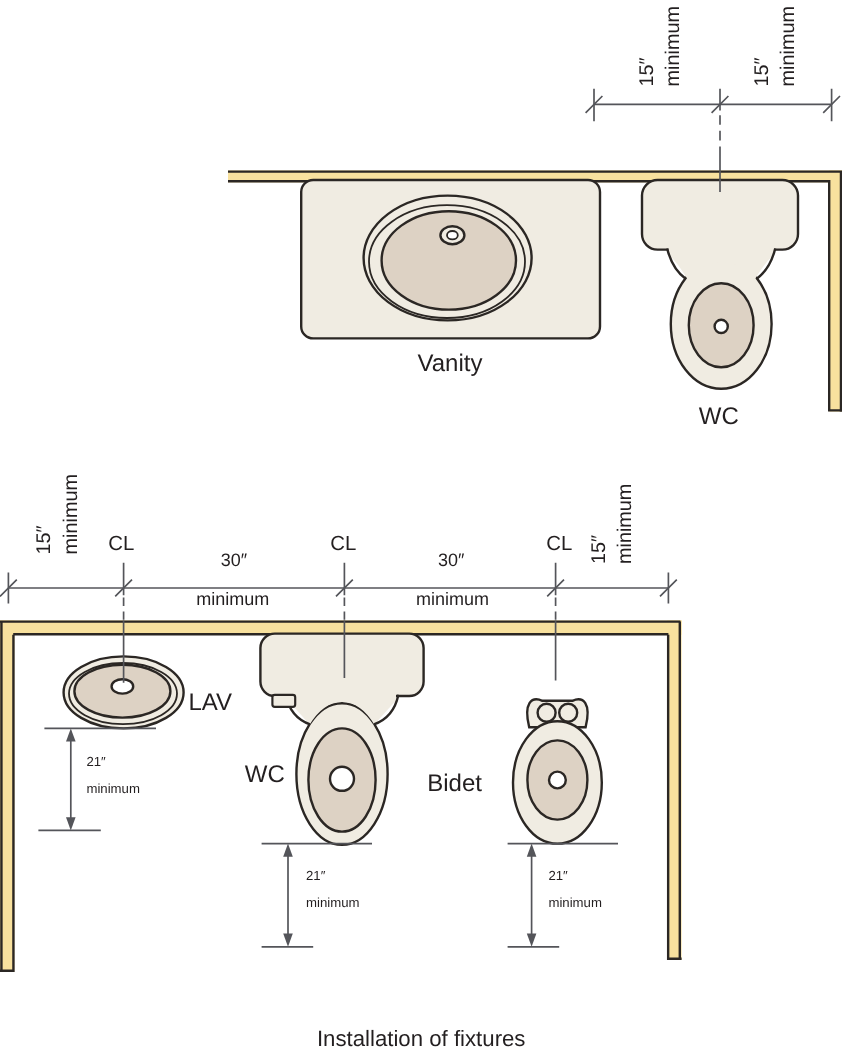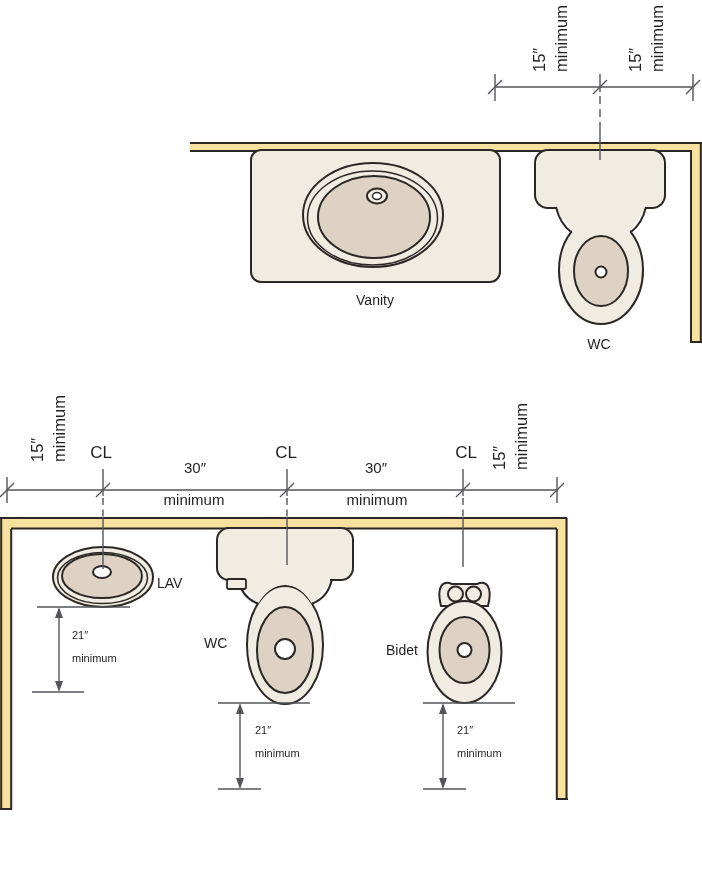--- a/index.html
+++ b/index.html
@@ -2,21 +2,21 @@
 <html><head>
 <meta charset="utf-8">
 <style>
   html,body {margin:0; padding:0; background:#fff;}
   .canvas {
     position:relative; width:702px; height:882px; overflow:hidden;
     background:#ffffff; color:#231F20;
     font-family:"Liberation Sans", sans-serif;
   }
   .canvas svg {position:absolute; left:0; top:0;}
-  .lbl   {position:absolute; font-size:14px; white-space:nowrap;}
+  .lbl   {position:absolute; font-size:20px; white-space:nowrap;}
   .dim   {position:absolute; font-size:15px; white-space:nowrap;}
   .ctr   {transform:translateX(-50%);}
   .vlabel{
     position:absolute; width:104px; height:44px; line-height:22px;
     font-size:16.5px; white-space:nowrap;
     transform:rotate(-90deg); transform-origin:0 100%;
   }
   .clr   {position:absolute; font-size:11px; line-height:23px; white-space:nowrap;}
   .title {position:absolute; font-size:18.5px; white-space:nowrap;}
 </style>
@@ -145,29 +145,30 @@
   <div class="dim ctr" style="left:286px; top:443px; font-size:17px;">CL</div>
   <div class="dim ctr" style="left:466px; top:443px; font-size:17px;">CL</div>
 
   <div class="dim ctr" style="left:195px; top:459px;">30″</div>
   <div class="dim ctr" style="left:194px; top:491px;">minimum</div>
   <div class="dim ctr" style="left:376px; top:459px;">30″</div>
   <div class="dim ctr" style="left:377px; top:491px;">minimum</div>
 
   <div class="lbl" style="left:157px; top:575px;">LAV</div>
   <div class="lbl" style="left:204px; top:635px;">WC</div>
-  <div class="lbl" style="left:386px; top:642px;">Bidet</div>
+  <div class="lbl" style="left:356px; top:642px;">Bidet</div>
 
   <div class="clr" style="left:72px; top:624px;">
     <div>21″</div>
     <div>minimum</div>
   </div>
   <div class="clr" style="left:255px; top:719px;">
     <div>21″</div>
     <div>minimum</div>
   </div>
   <div class="clr" style="left:457px; top:719px;">
     <div>21″</div>
     <div>minimum</div>
   </div>
 
+  <div class="title ctr" style="left:351px; top:855px;">Installation of fixtures</div>
 
 </div>
 
 </body></html>

